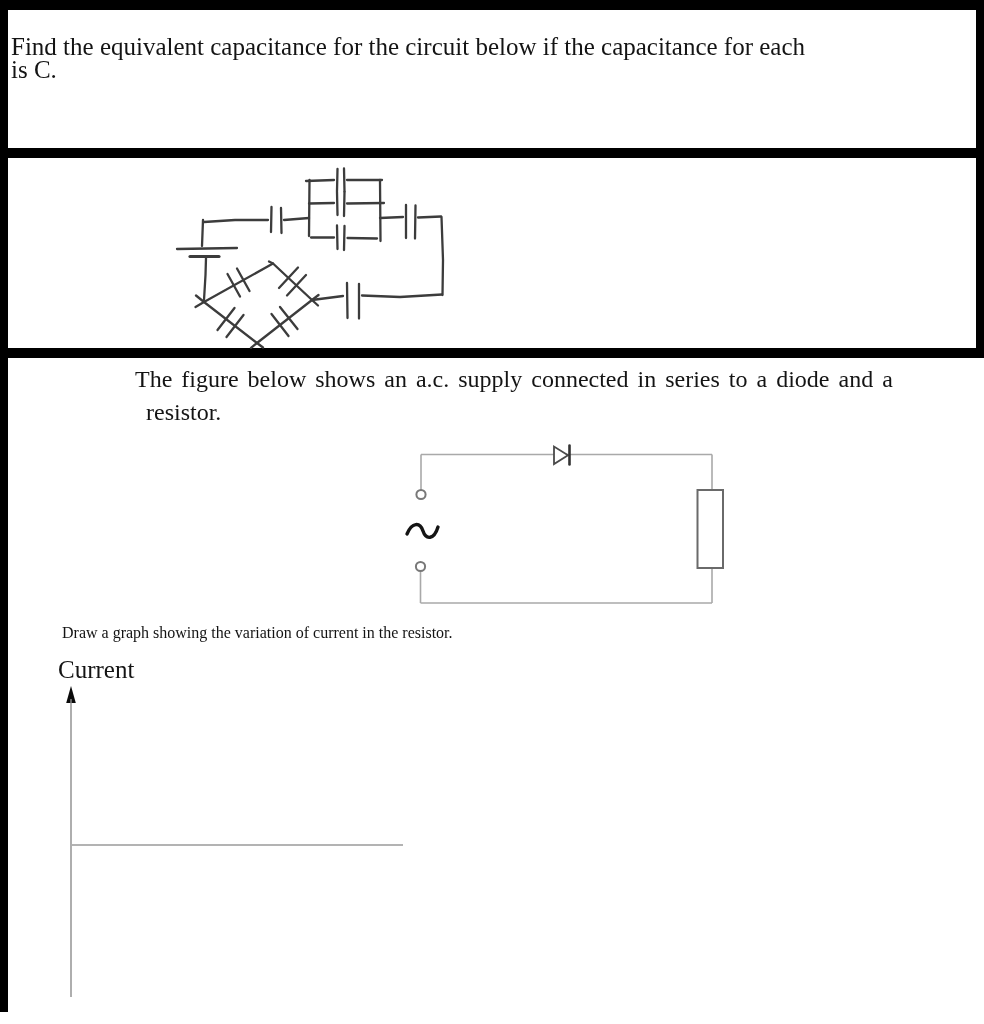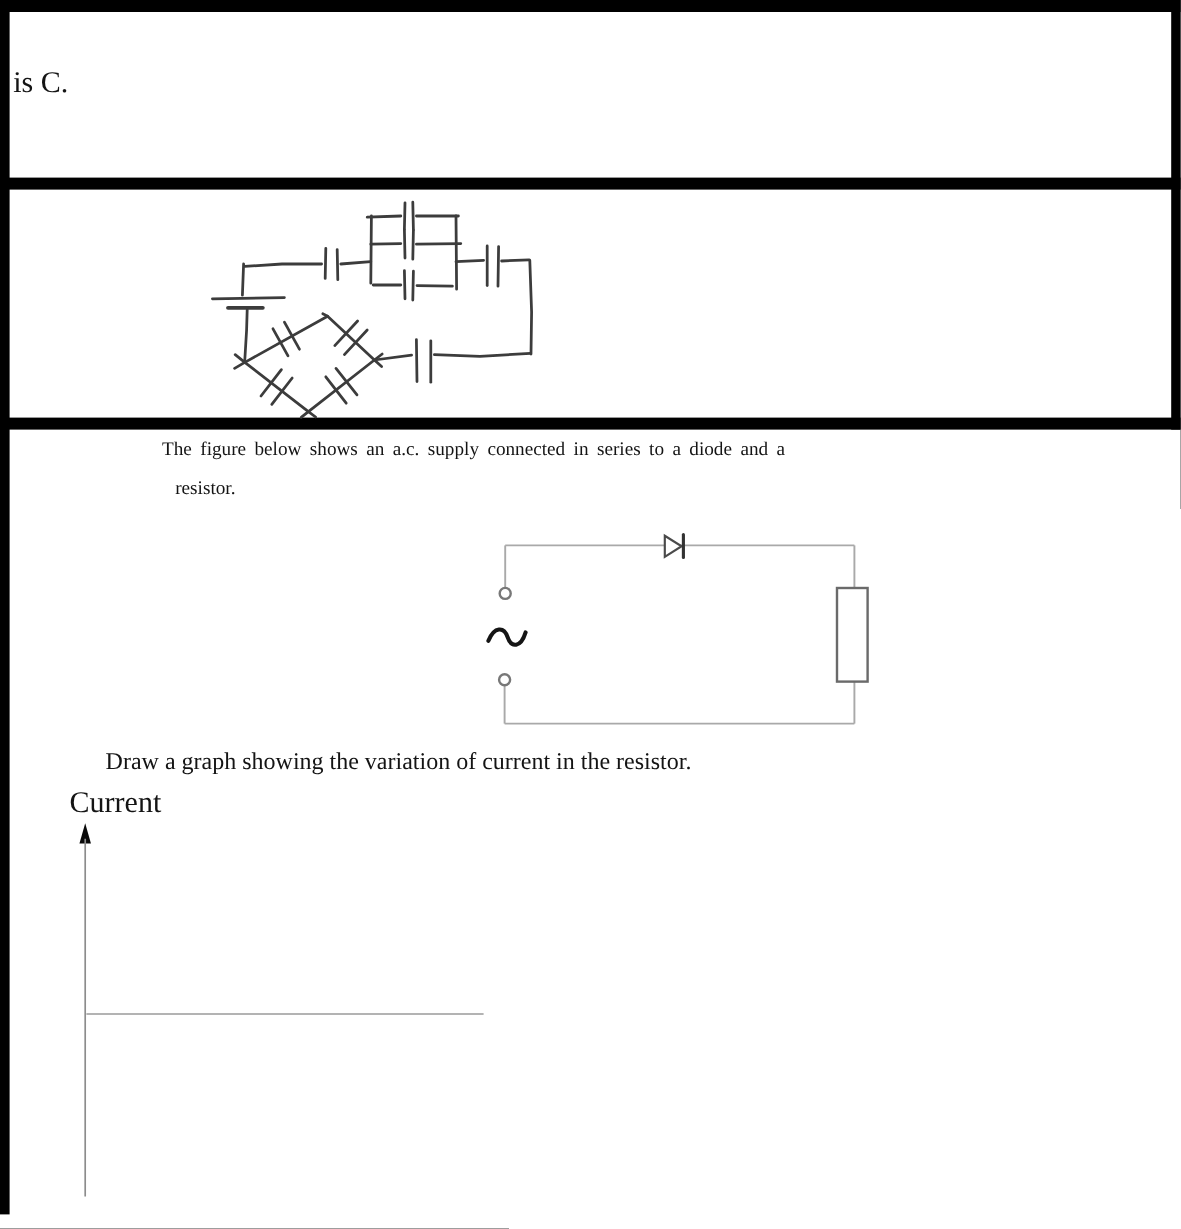--- a/index.html
+++ b/index.html
@@ -7,22 +7,22 @@
     position:relative;
     width:984px;height:1024px;
     background:#ffffff;
     overflow:hidden;
     font-family:"Liberation Serif","DejaVu Serif",serif;
     color:#141414;
   }
   .band{position:absolute;background:#000;}
   .txt{position:absolute;white-space:nowrap;}
   .q1{font-size:25px;}
-  .q2{font-size:16px;word-spacing:3px;}
-  .prompt{font-size:20px;margin-left:26px;}
+  .q2{font-size:24px;word-spacing:3px;}
+  .prompt{font-size:16px;}
   .axis-label{font-size:25px;}
   svg{position:absolute;overflow:visible;}
   .sketch-stroke{stroke:#3c3c3c;stroke-width:2.3;fill:none;stroke-linecap:round;stroke-linejoin:round;}
   .sketch-thick{stroke:#3c3c3c;stroke-width:3.2;fill:none;stroke-linecap:round;}
   .wire{stroke:#a9a9a9;stroke-width:1.6;fill:none;}
   .component{stroke:#6a6a6a;stroke-width:2;fill:#ffffff;}
   .diode-tri{stroke:#4a4a4a;stroke-width:1.8;fill:#ffffff;}
   .diode-bar{stroke:#333333;stroke-width:2.6;stroke-linecap:round;}
   .terminal{stroke:#787878;stroke-width:2;fill:#ffffff;}
   .ac-tilde{stroke:#151515;stroke-width:3.4;fill:none;stroke-linecap:round;}
@@ -34,20 +34,21 @@
 <body>
 
 <div class="page">
 
   <div class="band" style="left:0;top:0;width:984px;height:10px;"></div>
   <div class="band" style="left:0;top:0;width:8px;height:1012px;"></div>
   <div class="band" style="left:976px;top:0;width:8px;height:358px;"></div>
   <div class="band" style="left:0;top:148px;width:984px;height:10px;"></div>
   <div class="band" style="left:0;top:348px;width:984px;height:10px;"></div>
 
+  <div class="txt q1" style="left:11px;top:33px;">Find the equivalent capacitance for the circuit below if the capacitance for each</div>
   <div class="txt q1" style="left:11px;top:56px;">is C.</div>
 
   <svg style="left:165px;top:160px;" width="295" height="192" viewBox="165 160 295 192">
 
     <path class="sketch-stroke" d="M 204,222 L 235,220 L 268,220"></path>
 
     <path class="sketch-stroke" d="M 271.5,207 L 271,232"></path>
     <path class="sketch-stroke" d="M 281,208 L 281.5,233"></path>
     <path class="sketch-stroke" d="M 284,220 L 309,218"></path>
 

